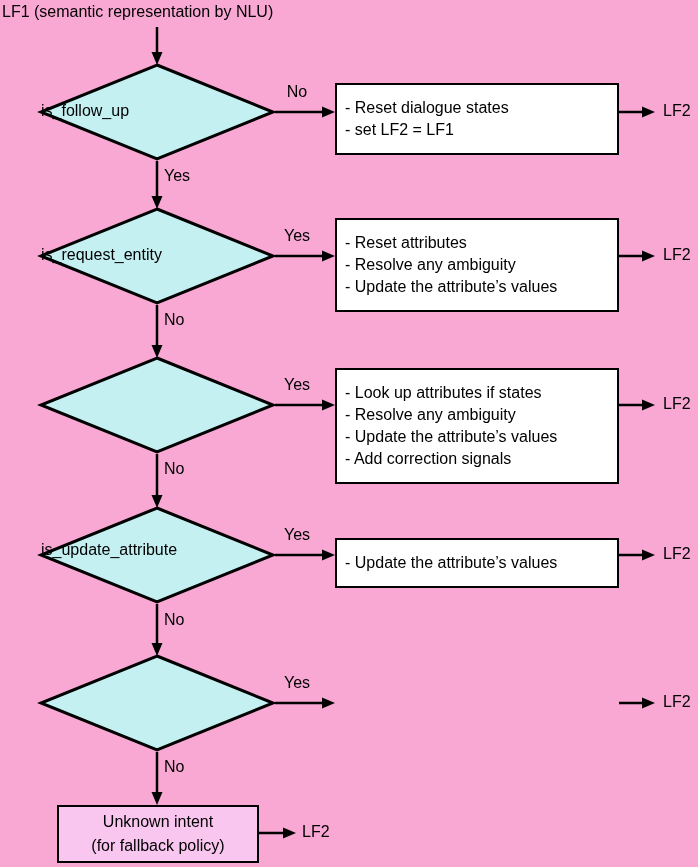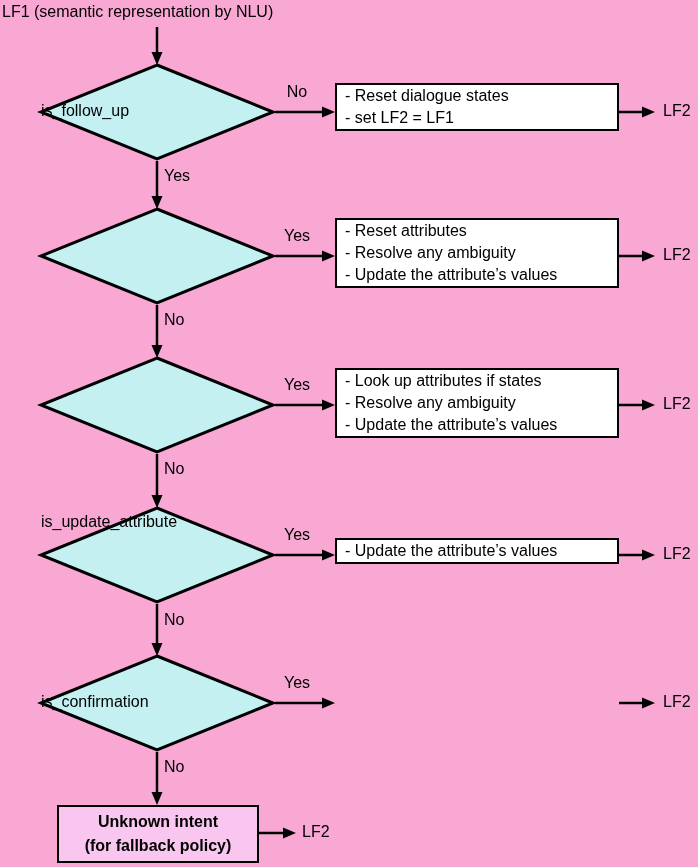--- a/index.html
+++ b/index.html
@@ -7,21 +7,21 @@
   .stage { position: relative; width: 698px; height: 867px; background: #f9a8d4; overflow: hidden; }
   .stage svg { position: absolute; left: 0; top: 0; }
   .abs { position: absolute; font-size: 16px; line-height: 20px; white-space: nowrap; }
   .title-label { left: 2px; top: 2px; }
   .diamond-label { left: 41px; width: 232px; text-align: left; }
   .branch-label { left: 277px; width: 40px; text-align: center; }
   .down-label { left: 164px; }
   .action-box {
     position: absolute; left: 335px; width: 284px; box-sizing: border-box;
     border: 2px solid #000000; background: #ffffff;
-    font-size: 16px; line-height: 22px; padding: 0 8px; white-space: nowrap;
+    font-size: 16px; line-height: 22px; padding: 12px 8px; white-space: nowrap;
   }
   .terminal-box {
     position: absolute; left: 57px; top: 805px; width: 202px; height: 58px;
     box-sizing: border-box; border: 2px solid #000000;
     font-size: 16px; line-height: 24px; text-align: center; padding-top: 3px;
   }
   .output-label { left: 663px; }
 </style>
 </head>
 <body>
@@ -102,22 +102,22 @@
     </g>
     <g>
       <line x1="259" y1="833" x2="284" y2="833" stroke="#000" stroke-width="2.5"></line>
       <polygon points="296,833 283,827.5 283,838.5" fill="#000"></polygon>
     </g>
   </svg>
 
   <div class="abs title-label">LF1 (semantic representation by NLU)</div>
 
   <div class="abs diamond-label" style="top:101px">is_follow_up</div>
-  <div class="abs diamond-label" style="top:512px">is_update_attribute</div>
-  <div class="abs diamond-label" style="top:692px">is_confirmation</div>
+  <div class="abs diamond-label" style="top:245px">is_request_entity</div>
+  <div class="abs diamond-label" style="top:540px">is_update_attribute</div>
 
   <div class="abs branch-label" style="top:82px">No</div>
   <div class="abs branch-label" style="top:226px">Yes</div>
   <div class="abs branch-label" style="top:375px">Yes</div>
   <div class="abs branch-label" style="top:525px">Yes</div>
   <div class="abs branch-label" style="top:673px">Yes</div>
 
   <div class="abs down-label" style="top:166px">Yes</div>
   <div class="abs down-label" style="top:310px">No</div>
   <div class="abs down-label" style="top:459px">No</div>
@@ -130,30 +130,31 @@
   </div>
   <div class="action-box" style="top:218px">
     <div>- Reset attributes</div>
     <div>- Resolve any ambiguity</div>
     <div>- Update the attribute’s values</div>
   </div>
   <div class="action-box" style="top:368px">
     <div>- Look up attributes if states</div>
     <div>- Resolve any ambiguity</div>
     <div>- Update the attribute’s values</div>
+    <div>- Add correction signals</div>
   </div>
   <div class="action-box" style="top:538px">
     <div>- Update the attribute’s values</div>
   </div>
 
   <div class="abs output-label" style="top:101px">LF2</div>
   <div class="abs output-label" style="top:245px">LF2</div>
   <div class="abs output-label" style="top:394px">LF2</div>
   <div class="abs output-label" style="top:544px">LF2</div>
   <div class="abs output-label" style="top:692px">LF2</div>
   <div class="abs" style="left:302px; top:822px">LF2</div>
 
-  <div class="terminal-box" style="background-color: rgb(249, 198, 240); font-weight: bold;">
+  <div class="terminal-box" style="background-color: rgb(249, 198, 240);">
     <div>Unknown intent</div>
     <div>(for fallback policy)</div>
   </div>
 
 </div>
 
 </body></html>

